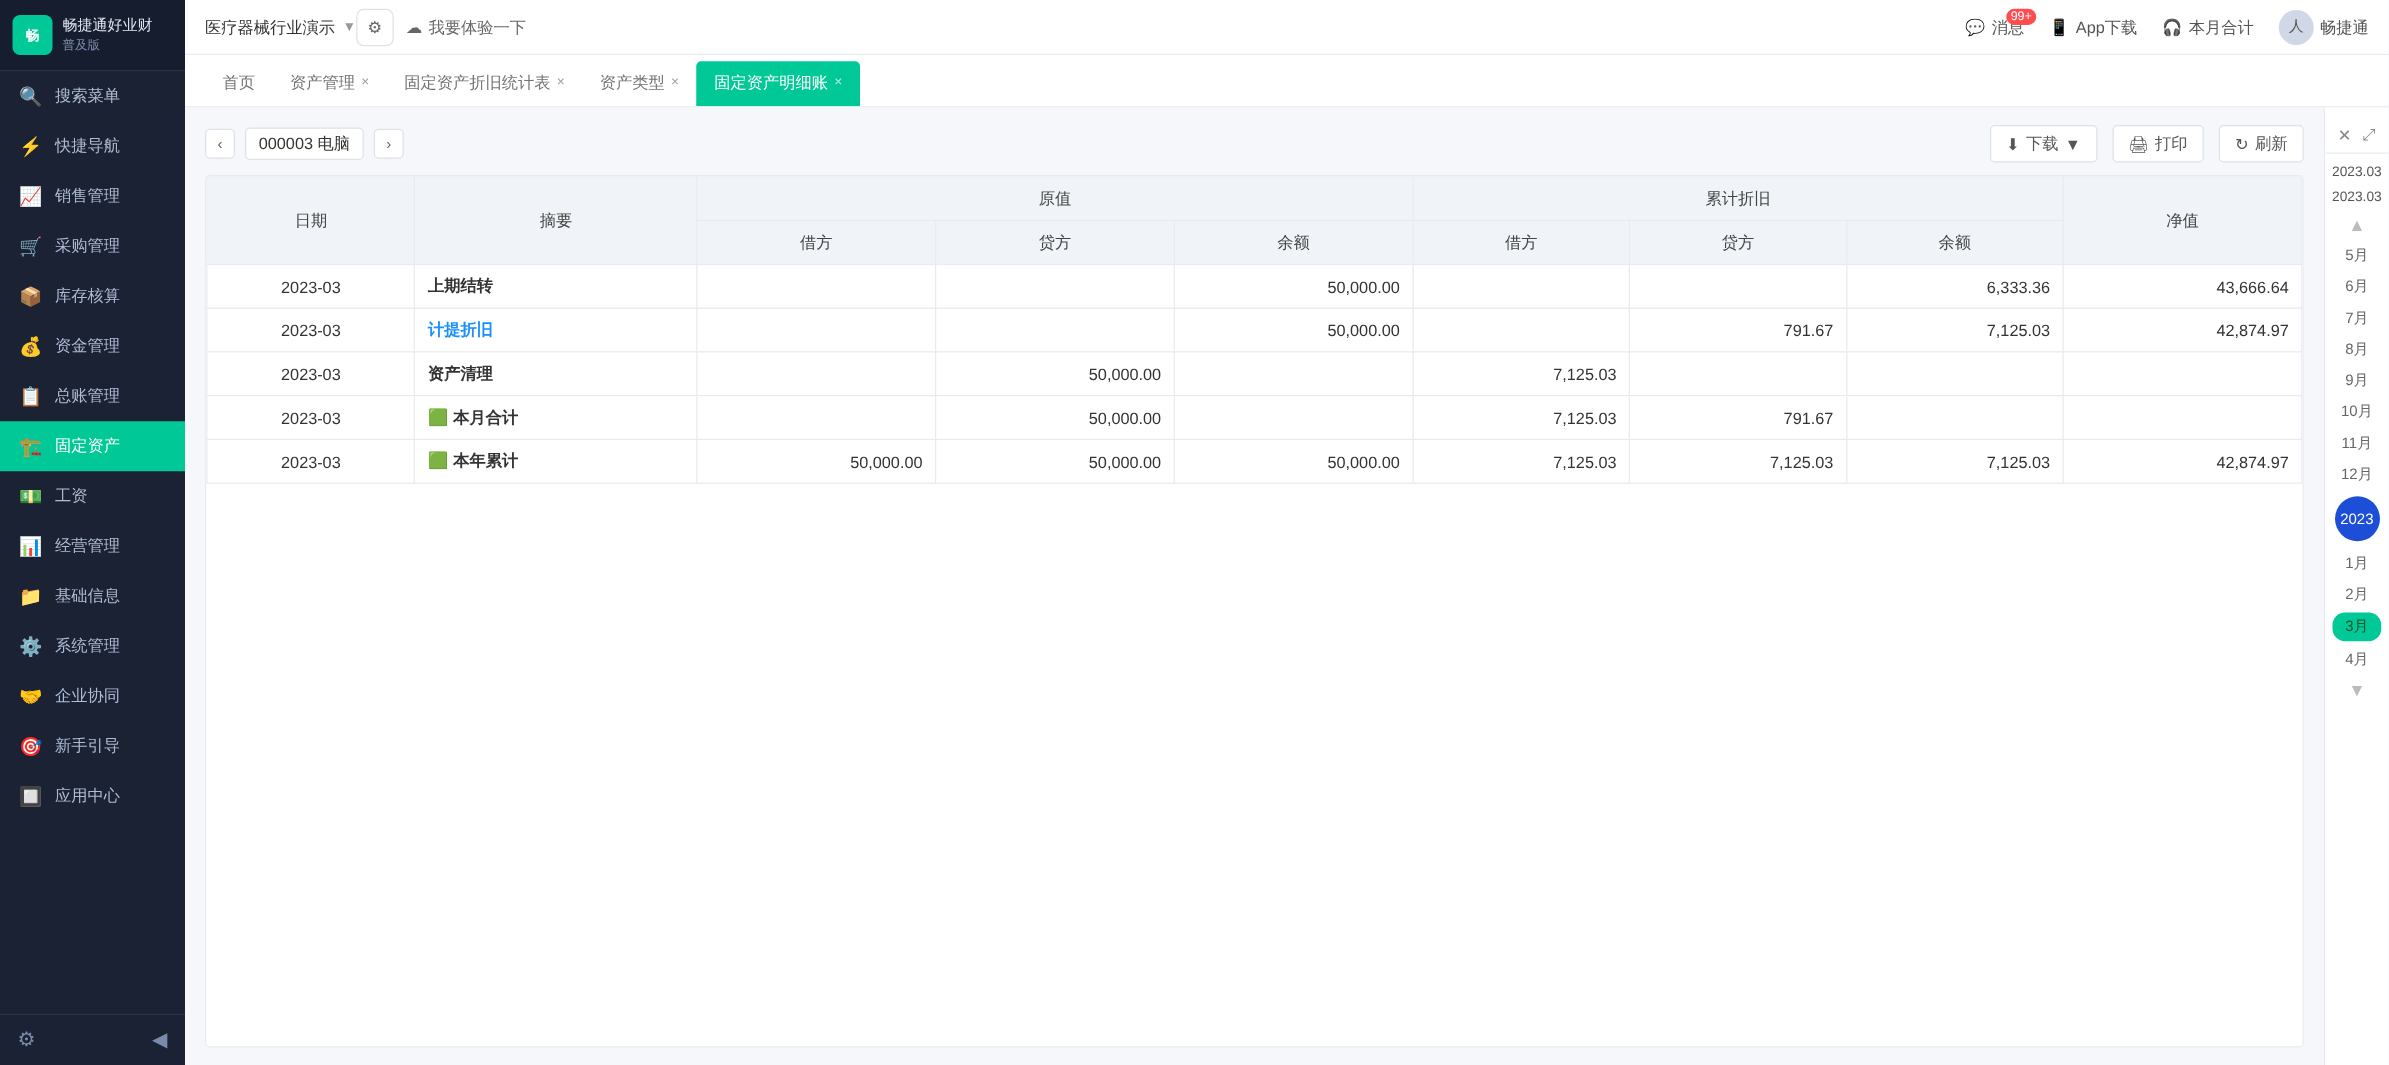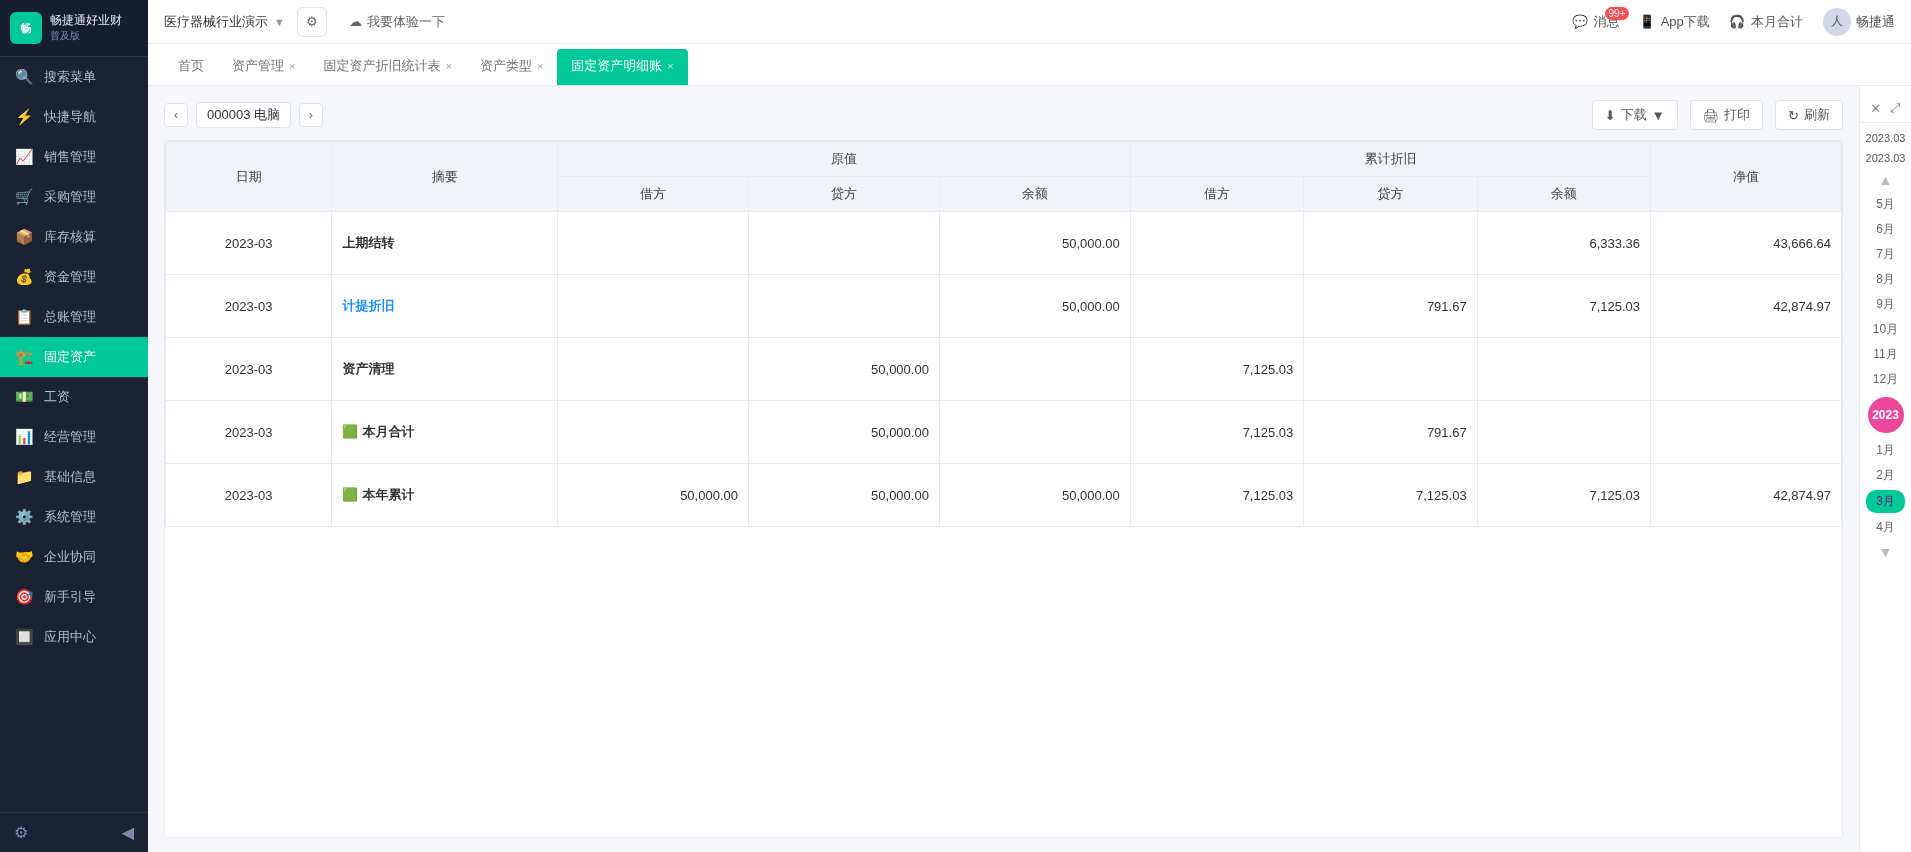--- a/index.html
+++ b/index.html
@@ -72,21 +72,20 @@
     }
 
     
     .topbar {
       height: 44px;
       background: #fff;
       border-bottom: 1px solid #e8ecf0;
       display: flex;
       align-items: center;
       padding: 0 16px;
-      gap: 12px;
     }
     .topbar-company {
       display: flex; align-items: center; gap: 6px;
       font-size: 13px; color: #333;
       cursor: pointer;
     }
     .topbar-company .arrow { color: #999; font-size: 11px; }
     .topbar-settings {
       width: 30px; height: 30px;
       border: 1px solid #dde2ea;
@@ -233,21 +232,21 @@
     thead tr th {
       background: #f0f4f8;
       padding: 8px 10px;
       text-align: center;
       border: 1px solid #e8ecf0;
       color: #444;
       font-weight: 500;
       white-space: nowrap;
     }
     tbody tr td {
-      padding: 22px 10px;
+      padding: 8px 10px;
       text-align: center;
       border: 1px solid #e8ecf0;
       color: #333;
       white-space: nowrap;
     }
     .td-link { color: #1890ff; cursor: pointer; }
     .td-icon { color: #00c896; margin-right: 4px; }
     .td-right { text-align: right; }
     .td-left { text-align: left; font-weight: bold; }
 
@@ -285,33 +284,33 @@
     }
     .month-label {
       font-size: 12px; color: #666;
       width: 100%;
       text-align: center;
       padding: 3px 0;
       cursor: pointer;
     }
     .month-label.active-month {
       background: #00c896;
-      color: #701a75;
+      color: #14532d;
       border-radius: 10px;
       margin: 1px 6px;
       width: calc(100% - 12px);
     }
     .year-badge {
-      background: #ec4899;
+      background: #1d4ed8;
       color: #fff;
       border-radius: 50%;
       width: 36px; height: 36px;
       display: flex; align-items: center; justify-content: center;
       font-size: 12px;
-      font-weight: bold;
+      font-weight: normal;
       margin: 4px auto;
       cursor: pointer;
     }
     .panel-arrow {
       color: #bbb;
       font-size: 14px;
       cursor: pointer;
       display: flex; align-items: center; justify-content: center;
       width: 100%;
       padding: 3px 0;

